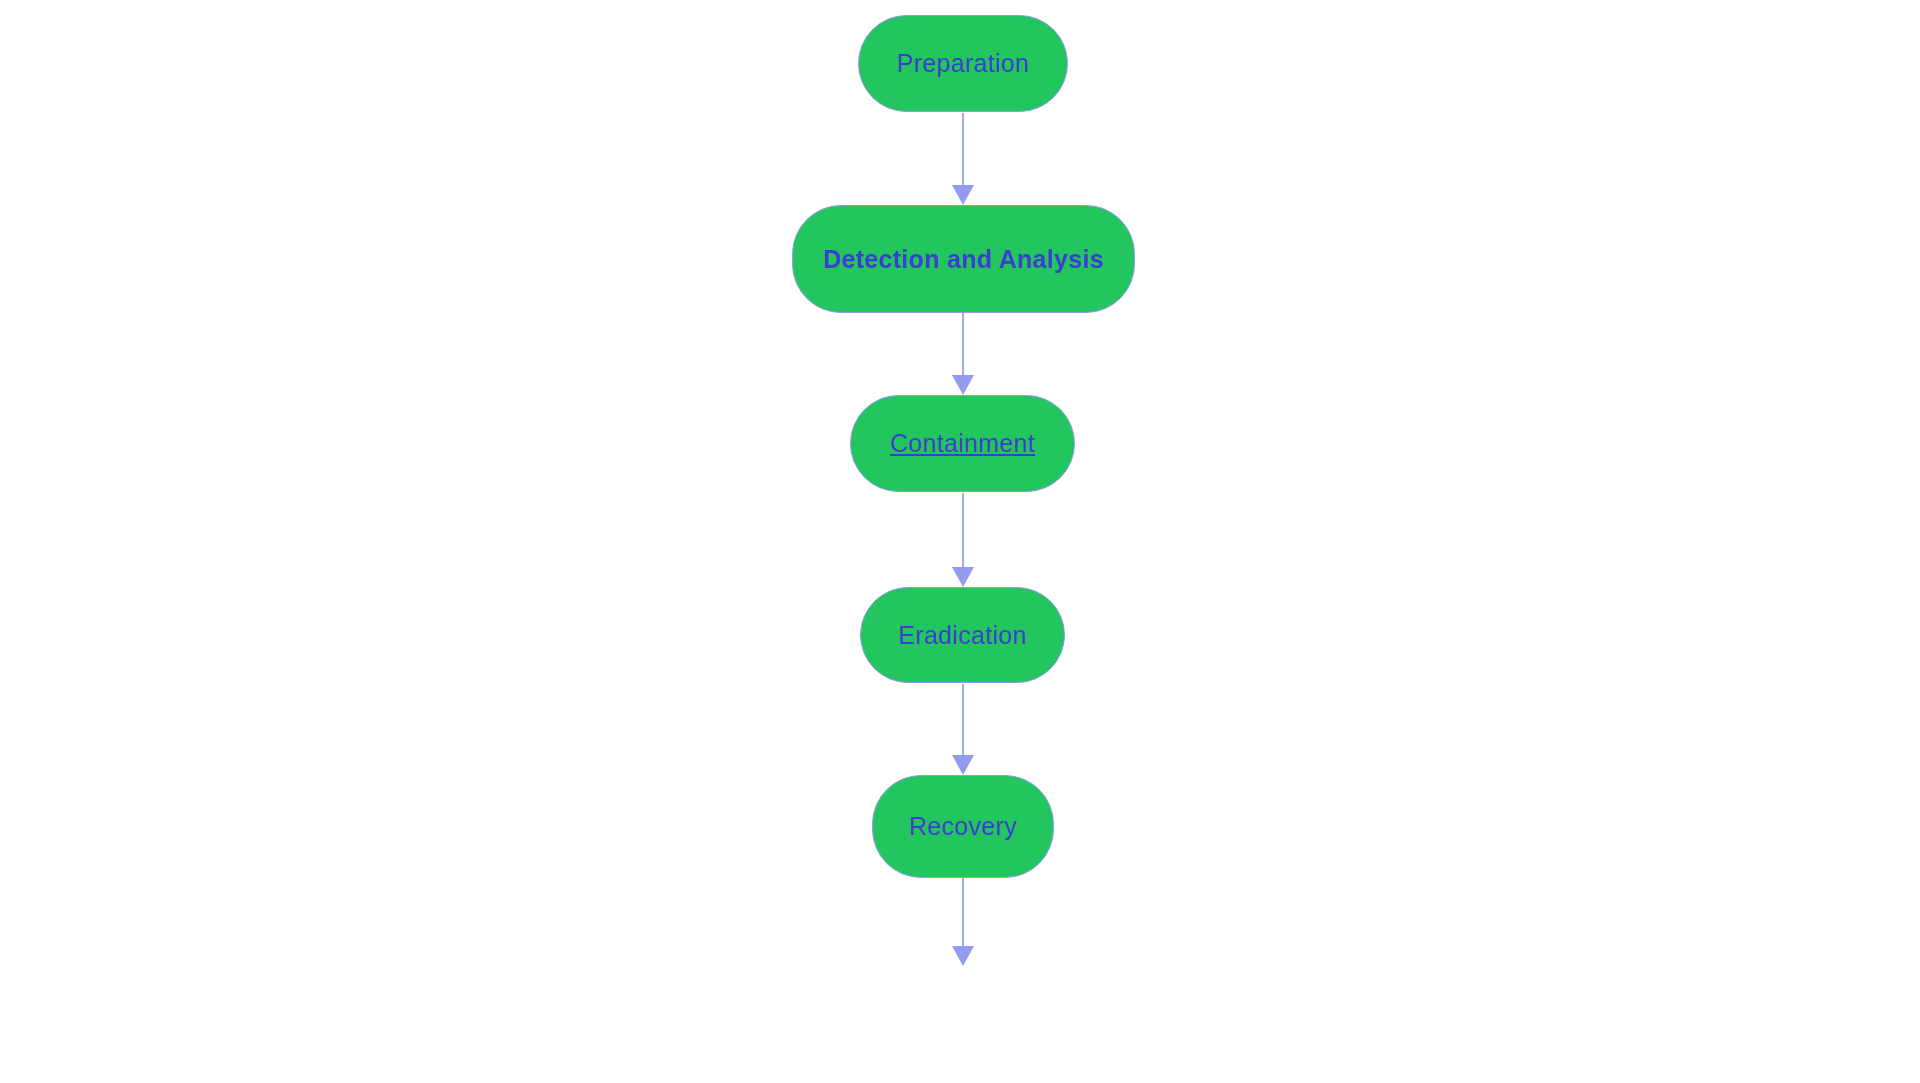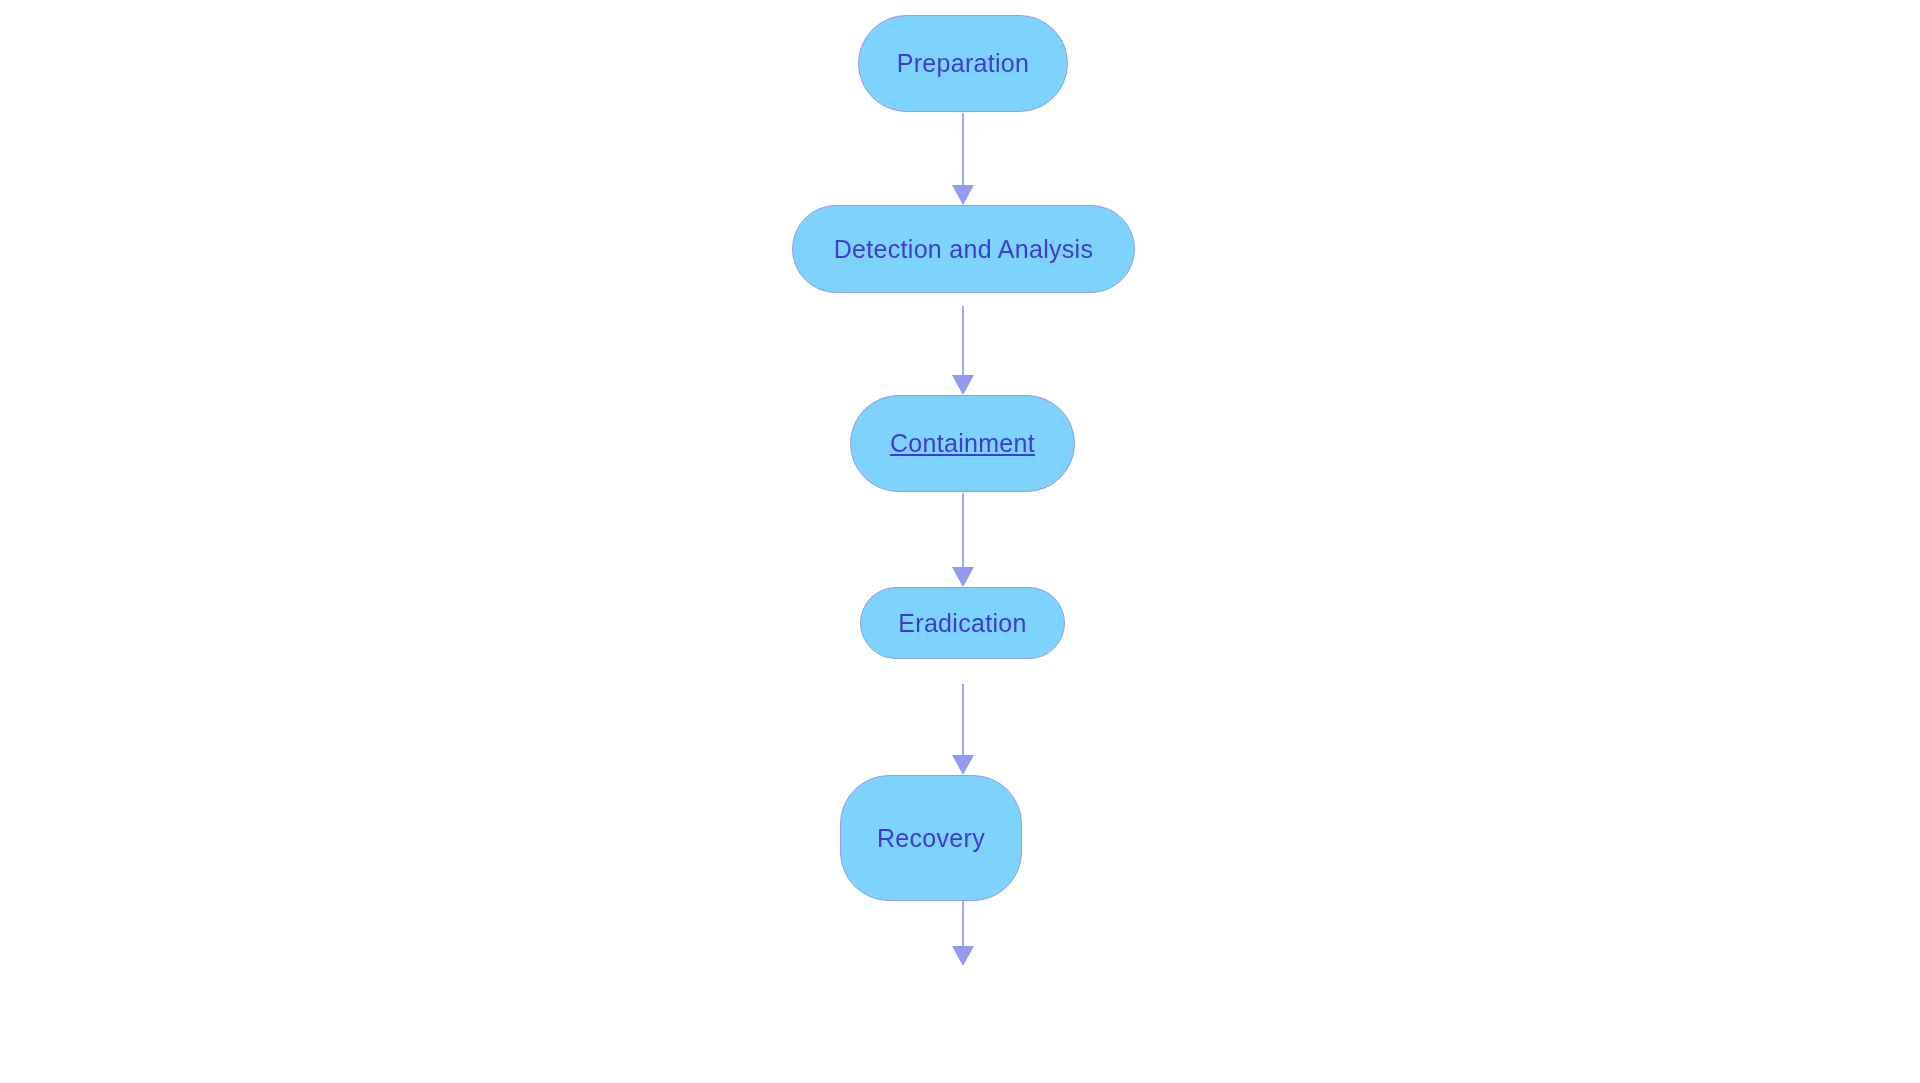--- a/index.html
+++ b/index.html
@@ -13,36 +13,36 @@
     height: 1083px;
     background: #ffffff;
     overflow: hidden;
     font-family: "Liberation Sans", sans-serif;
   }
   .node {
     position: absolute;
     display: flex;
     align-items: center;
     justify-content: center;
-    background: #7dd3fc;
+    background: #22c55e;
     border: 1.5px solid #939bee;
     border-radius: 49px;
     box-sizing: border-box;
     color: #3c3dd1;
     font-size: 25px;
     font-weight: 400;
     letter-spacing: 0.3px;
     text-align: center;
     white-space: nowrap;
   }
   .n1 { left: 858px; top: 15px;  width: 210px; height: 97px; }
-  .n2 { left: 792px; top: 205px; width: 343px; height: 88px; }
+  .n2 { left: 792px; top: 205px; width: 343px; height: 108px; font-weight: bold; }
   .n3 { left: 850px; top: 395px; width: 225px; height: 97px; text-decoration: underline; }
-  .n4 { left: 860px; top: 587px; width: 205px; height: 72px; }
-  .n5 { left: 840px; top: 775px; width: 182px; height: 126px; }
+  .n4 { left: 860px; top: 587px; width: 205px; height: 96px; }
+  .n5 { left: 872px; top: 775px; width: 182px; height: 103px; }
   .n6 { left: 804px; top: 966px; width: 318px; height: 97px; }
 
   .arrow {
     position: absolute;
     left: 962px;
     width: 2px;
     background: #a2a8f2;
   }
   .arrow .head {
     position: absolute;

